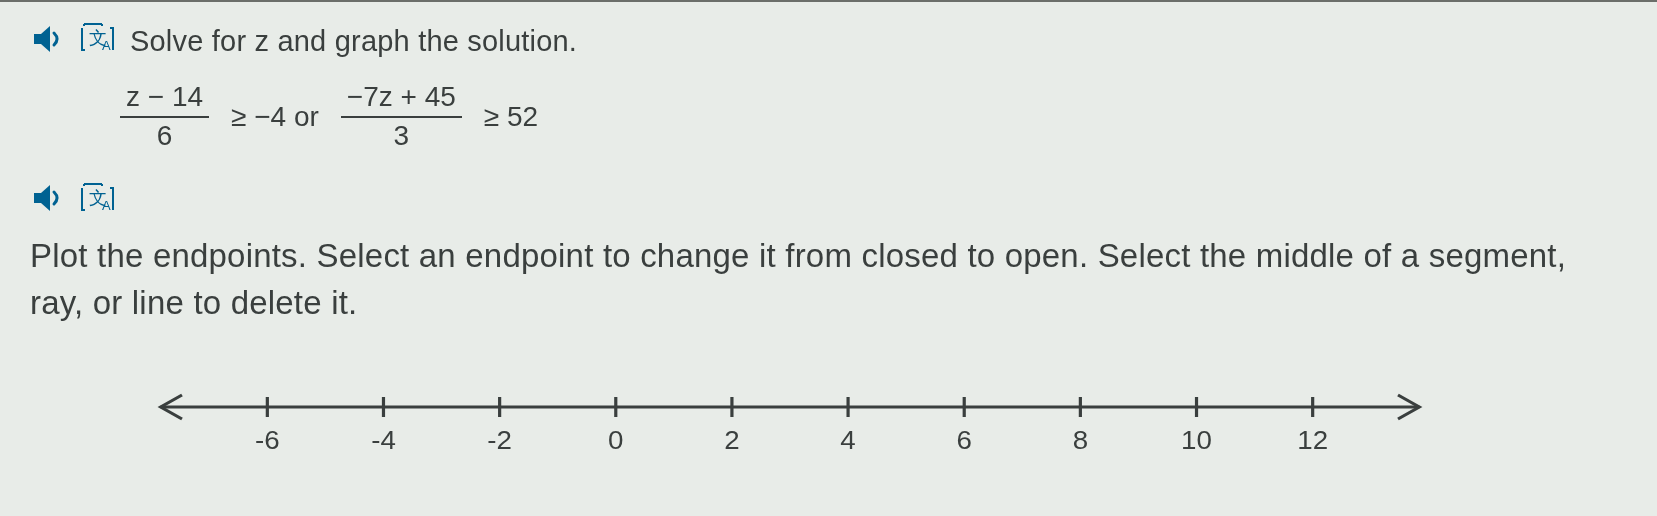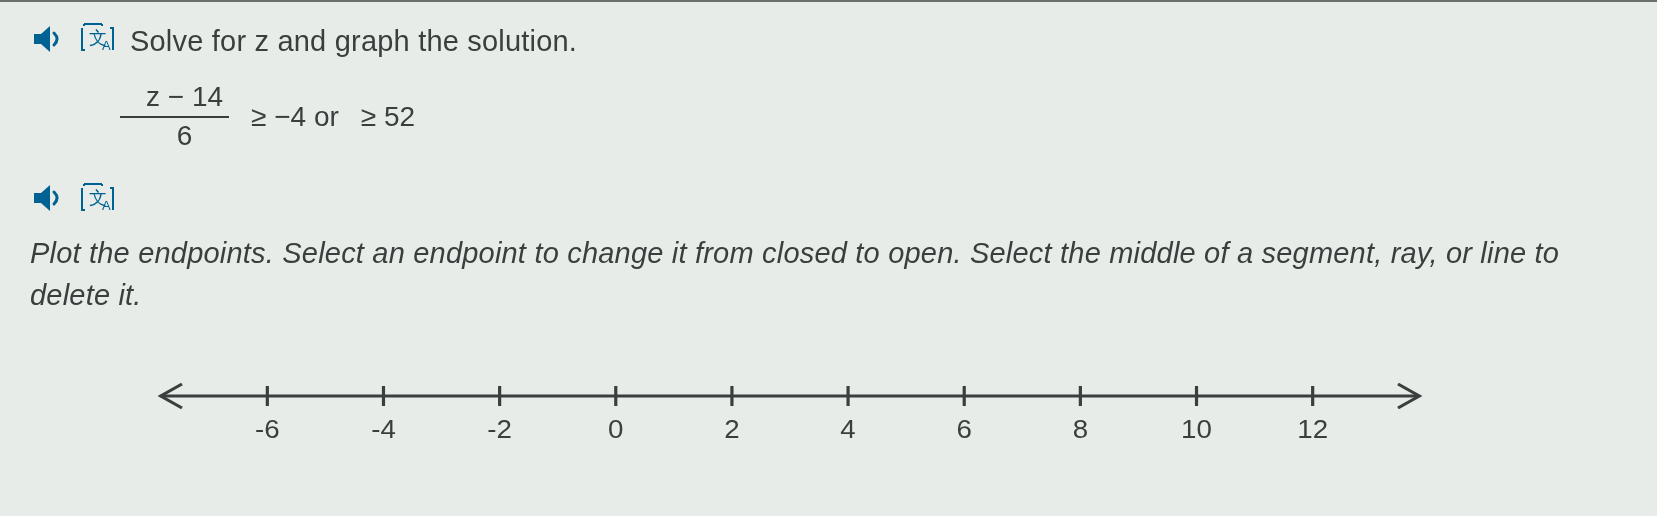--- a/index.html
+++ b/index.html
@@ -53,31 +53,29 @@
     font-family: "Segoe UI", Arial, sans-serif;
   }
   .frac {
     display: inline-flex;
     flex-direction: column;
     align-items: center;
     line-height: 1.1;
   }
   .frac .num, .frac .den {
     padding: 0 6px;
-    margin-left: 20px;
   }
   .frac .bar {
     width: 100%;
     height: 2px;
     background: #3a3f3e;
     margin: 3px 0;
   }
   .instr-text {
-    font-size: 29px;
-    font-style: italic;
+    font-size: 33px;
     color: #3a3f3e;
     line-height: 1.45;
     letter-spacing: 0.2px;
   }
   .numberline-wrap {
     padding: 40px 0 0 120px;
     width: 1400px;
   }
   .numberline {
     position: relative;
@@ -118,20 +116,25 @@
     <span class="prompt-text">Solve for z and graph the solution.</span>
   </div>
 
   <div class="inequality-row">
     <span class="frac">
       <span class="num">z − 14</span>
       <span class="bar"></span>
       <span class="den">6</span>
     </span>
     <span>≥ −4 or</span>
+    <span class="frac">
+      <span class="num">−7z + 45</span>
+      <span class="bar"></span>
+      <span class="den">3</span>
+    </span>
     <span>≥ 52</span>
   </div>
 
   <div class="line instruction">
     <span class="icon-speaker">
       <svg width="36" height="32" viewBox="0 0 36 32">
         <path d="M4 11 L4 21 L11 21 L20 29 L20 3 L11 11 Z" fill="#006292"></path>
         <path d="M24 10 Q30 16 24 22" fill="none" stroke="#006292" stroke-width="3" stroke-linecap="round"></path>
       </svg>
     </span>

